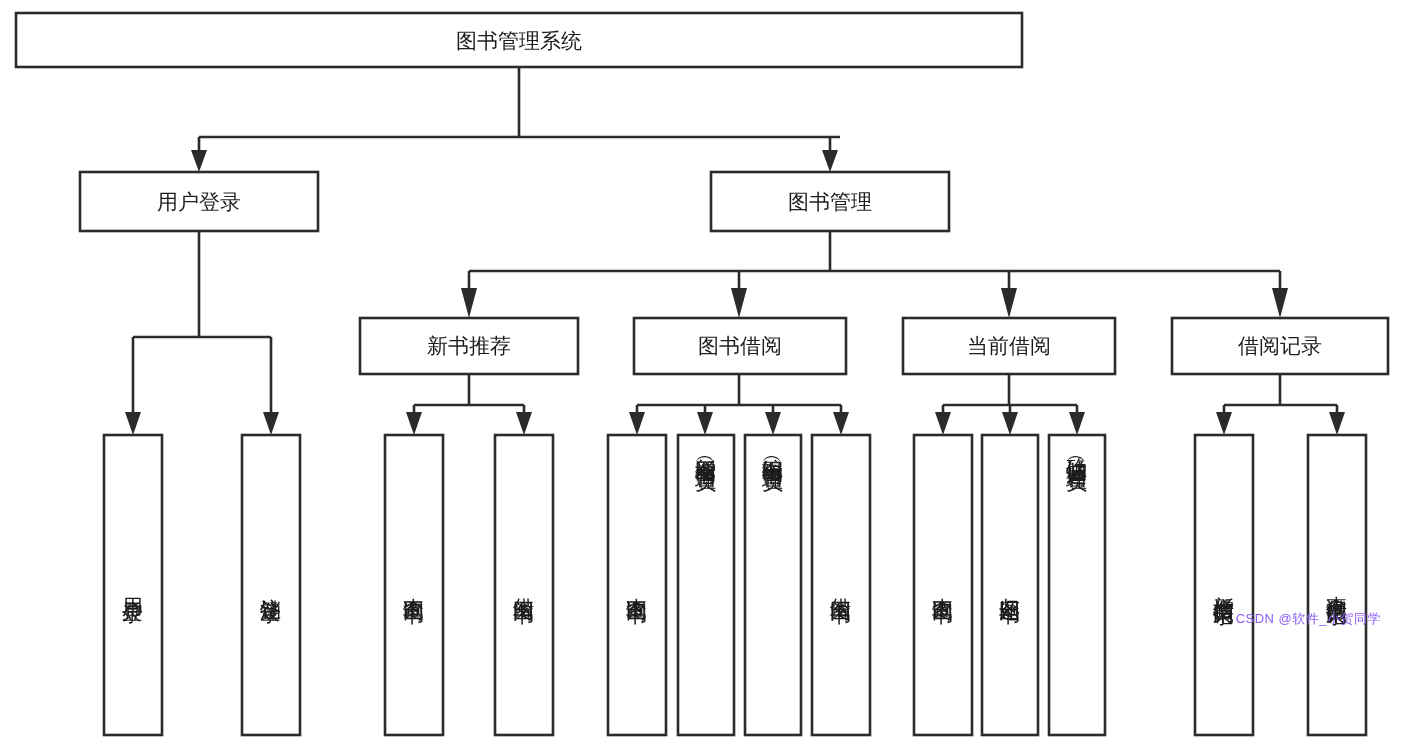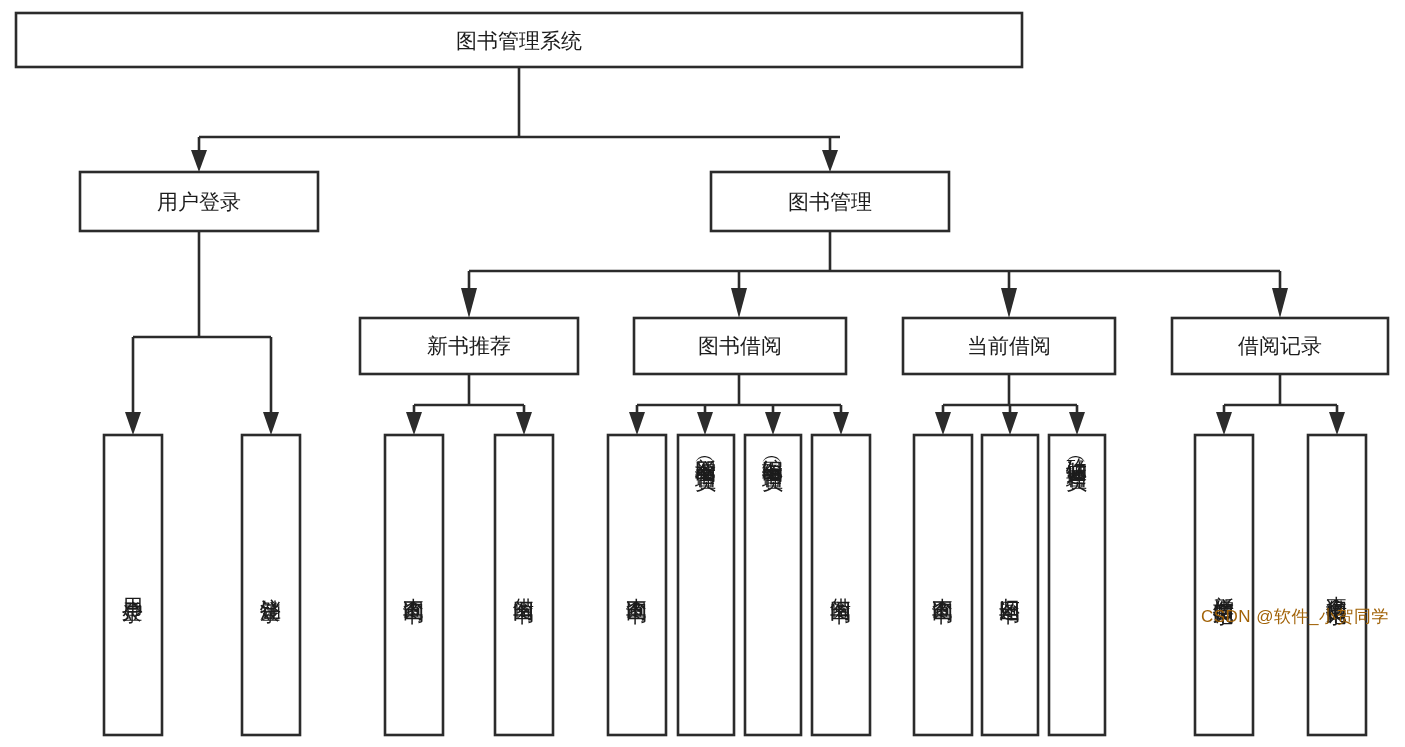--- a/index.html
+++ b/index.html
@@ -59,25 +59,25 @@
   }
   .vlabel-wrap {
     position: absolute;
     display: flex;
     align-items: center;
     justify-content: center;
     pointer-events: none;
   }
   #watermark {
     position: absolute;
-    right: 16px;
+    right: 24px;
     bottom: 6px;
     font-family: "Liberation Sans", "DejaVu Sans", sans-serif;
-    font-size: 17px;
-    color: #a16207;
+    font-size: 13px;
+    color: #8b5cf6;
     letter-spacing: 0.5px;
     white-space: nowrap;
   }
 </style>
 </head>
 <body>
 
 <div id="diagram-root">
 
   <svg id="flowchart" viewBox="0 0 1405 747">

